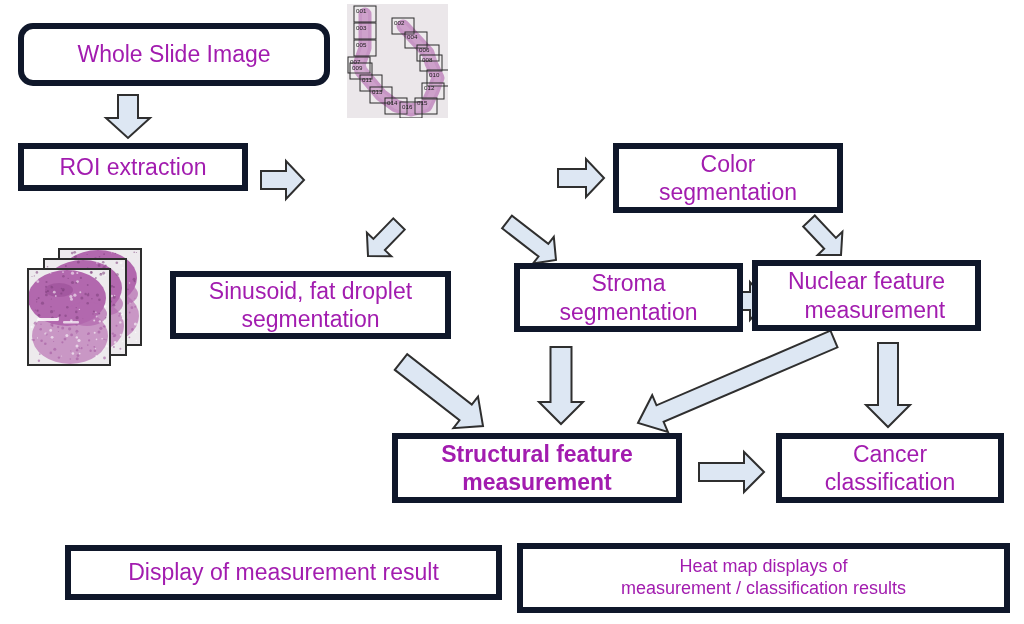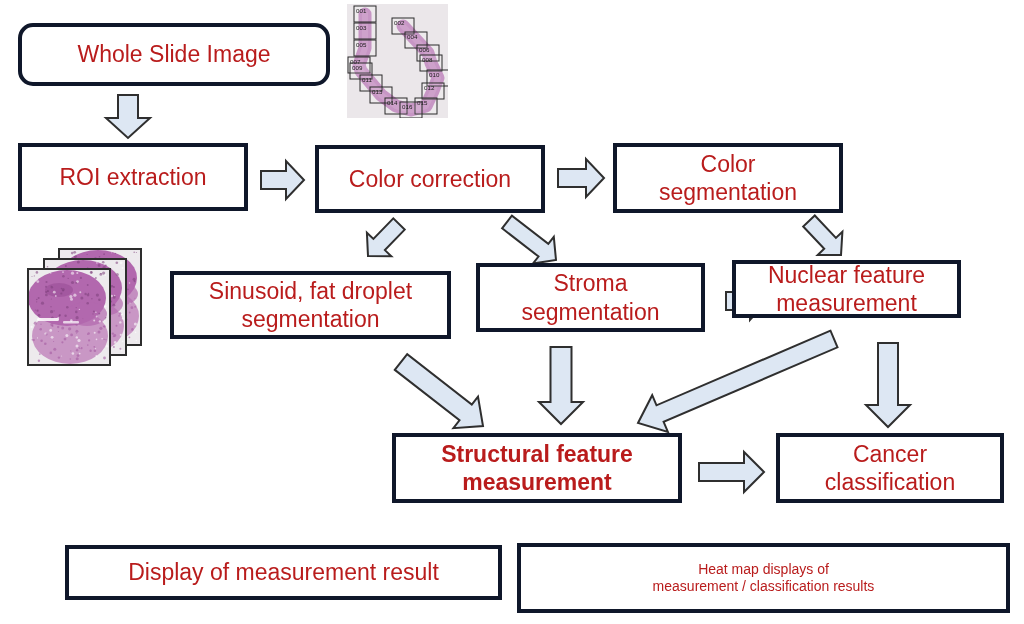--- a/index.html
+++ b/index.html
@@ -3,22 +3,22 @@
 <meta charset="utf-8">
 <style>
   html,body{margin:0;padding:0;}
   body{
     width:1024px;height:624px;background:#ffffff;position:relative;
     font-family:"Liberation Sans", sans-serif;overflow:hidden;
   }
   .stage{position:absolute;left:0;top:0;width:1024px;height:624px;}
   .node{
     position:absolute;box-sizing:border-box;background:#ffffff;
-    border:4px solid #0f172a;display:flex;align-items:center;justify-content:center;
-    text-align:center;color:#b91c1c;font-size:23px;line-height:1.22;
+    border:6px solid #0f172a;display:flex;align-items:center;justify-content:center;
+    text-align:center;color:#a21caf;font-size:23px;line-height:1.22;
     white-space:pre-line;padding:0 12px;z-index:3;
   }
   .node.rounded{border-radius:15px;}
   #arrow-layer{position:absolute;left:0;top:0;z-index:2;}
   .img-card{
     position:absolute;box-sizing:border-box;border:2px solid #2d2d2d;background:#edeaed;
     z-index:2;
   }
   .img-card svg{display:block;}
   #tiles-figure{position:absolute;z-index:2;}
@@ -560,39 +560,38 @@
         <circle cx="47.2" cy="12.8" r="0.9" fill="#7e3f7c" opacity="0.55"></circle>
         <circle cx="71.9" cy="3.6" r="0.7" fill="#7e3f7c" opacity="0.55"></circle>
         <circle cx="34.4" cy="6.3" r="1.3" fill="#7e3f7c" opacity="0.55"></circle>
         <rect x="8" y="48" width="22" height="3" rx="1.5" fill="#ffffff" opacity="0.85"></rect>
         <rect x="34" y="51" width="16" height="2.5" rx="1" fill="#ffffff" opacity="0.7"></rect>
       </svg>
     </div>
 
   <div class="node rounded" style="left:18px;top:23px;width:312px;height:63px;">Whole Slide Image</div>
 
-  <div class="node" style="left:18px;top:143px;width:230px;height:68px;">ROI extraction</div>
-
-  <div class="node" style="left:315px;top:145px;width:230px;height:68px;">Color correction</div>
+  <div class="node" style="left:18px;top:143px;width:230px;height:48px;">ROI extraction</div>
+
 
   <div class="node" style="left:613px;top:143px;width:230px;height:70px;">Color
 segmentation</div>
 
   <div class="node" style="left:170px;top:271px;width:281px;height:68px;">Sinusoid, fat droplet
 segmentation</div>
 
-  <div class="node" style="left:476px;top:263px;width:229px;height:69px;">Stroma
+  <div class="node" style="left:514px;top:263px;width:229px;height:69px;">Stroma
 segmentation</div>
 
-  <div class="node" style="left:732px;top:260px;width:229px;height:58px;">Nuclear feature
+  <div class="node" style="left:752px;top:260px;width:229px;height:71px;text-align:right;">Nuclear feature
 measurement</div>
 
   <div class="node" style="left:392px;top:433px;width:290px;height:70px;font-weight:bold;">Structural feature
 measurement</div>
 
   <div class="node" style="left:776px;top:433px;width:228px;height:70px;text-align:center;">Cancer
 classification</div>
 
   <div class="node" style="left:65px;top:545px;width:437px;height:55px;">Display of measurement result</div>
 
-  <div class="node" style="left:517px;top:543px;width:493px;height:70px;font-size:14px;">Heat map displays of
+  <div class="node" style="left:517px;top:543px;width:493px;height:70px;font-size:18px;">Heat map displays of
 measurement / classification results</div>
 </div>
 
 </body></html>

